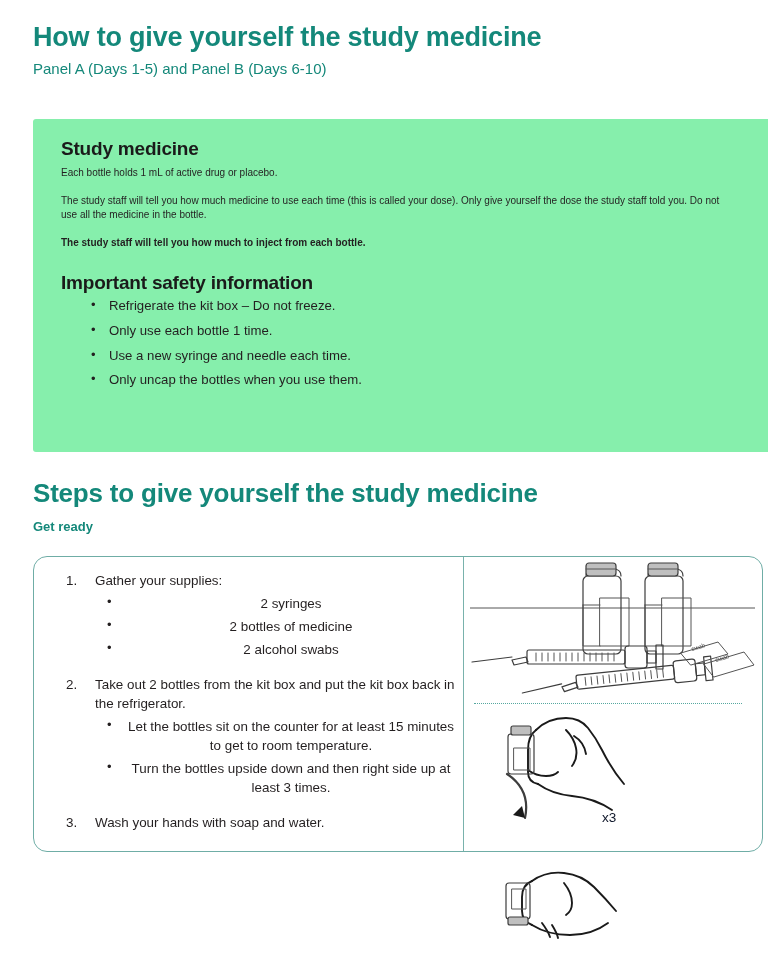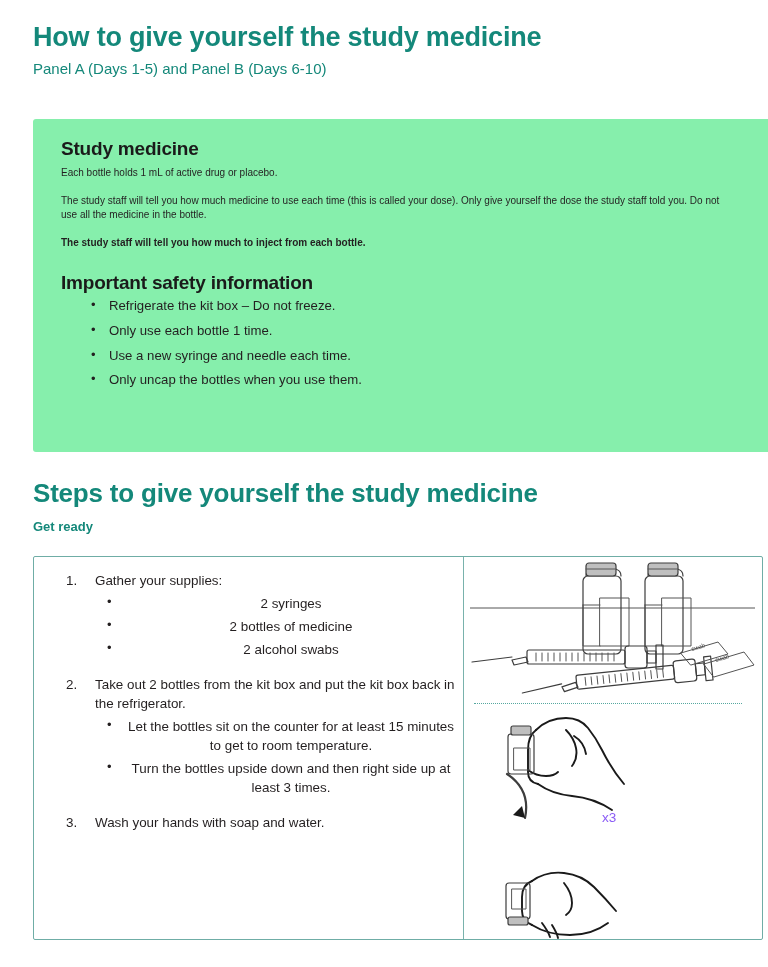--- a/index.html
+++ b/index.html
@@ -111,23 +111,23 @@
     font-size: 13px;
     font-weight: bold;
     margin: 10px 0 0 0;
   }
 
   .steps-box {
     position: absolute;
     left: 33px;
     top: 556px;
     width: 730px;
-    height: 384px;
+    height: 296px;
     border: 1.5px solid #6fada6;
-    border-radius: 2px;
+    border-radius: 14px;
     box-sizing: border-box;
     background: #ffffff;
     display: flex;
   }
   .steps-col {
     width: 430px;
     box-sizing: border-box;
     padding: 14px 8px 0 14px;
     border-right: 1px solid #79b2ac;
   }
@@ -191,21 +191,21 @@
     left: 10px;
     top: 146px;
     width: 268px;
     border-top: 1.6px dotted #57a8a0;
   }
   .x3-label {
     position: absolute;
     left: 138px;
     top: 253px;
     font-size: 13.5px;
-    color: #8b5cf6;
+    color: #0f172a;
   }
   svg { display: block; }
   .ln { fill: none; stroke: #3d3d3d; stroke-width: 1.2; stroke-linecap: round; stroke-linejoin: round; }
   .ln-thin { fill: none; stroke: #555; stroke-width: 1; stroke-linecap: round; stroke-linejoin: round; }
   .hand { fill: #ffffff; stroke: #1a1a1a; stroke-width: 1.9; stroke-linecap: round; stroke-linejoin: round; }
   .cap { fill: #bfbfbf; stroke: #3d3d3d; stroke-width: 1.2; }
   .swab-t { font-family: "Liberation Sans", sans-serif; font-size: 6px; fill: #444; }
 </style>
 </head>
 <body>

